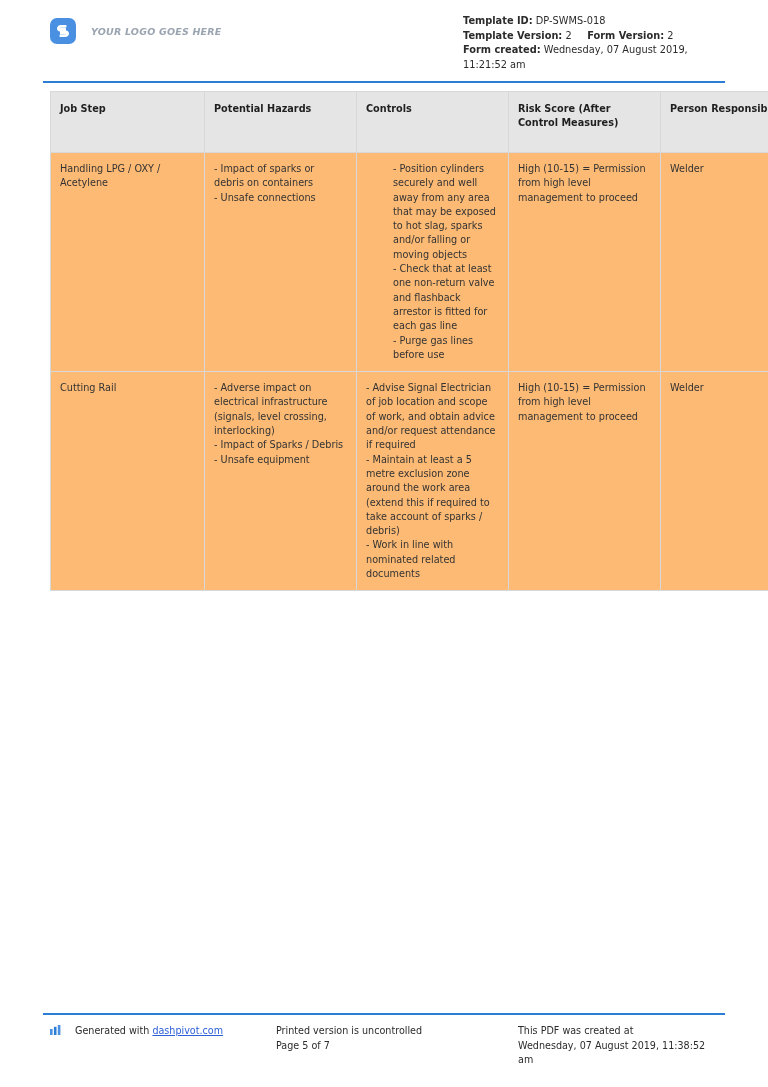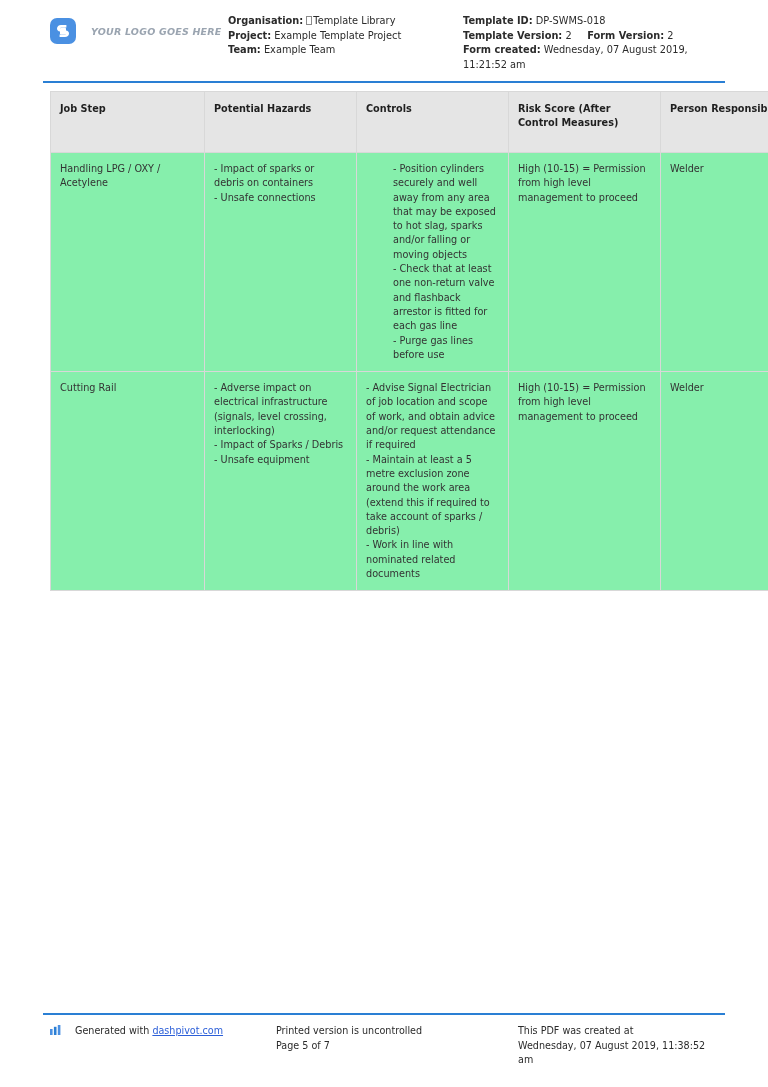--- a/index.html
+++ b/index.html
@@ -115,21 +115,21 @@
   }
   .tbl th {
     background: #e5e5e5;
     font-weight: bold;
     height: 41px;
     padding-top: 10px;
     color: #1f1f1f;
   }
   .tbl td {
     color: #333333;
-    background: #86efac;
+    background: #fdba74;
   }
   .c1 { width: 135px; }
   .c2 { width: 133px; }
   .c3 { width: 133px; }
   .c4 { width: 133px; }
   .c5 { width: 135px; }
 
   
   .footer {
     position: absolute;
@@ -165,34 +165,20 @@
           <path d="M16.4 7.0 L11.0 7.0 C8.6 7.0 7.0 8.5 7.0 10.6 C7.0 12.4 8.2 13.3 10.0 13.6
                    L10.0 10.9 C10.0 9.9 10.7 9.4 11.6 9.4 L16.4 9.4 Z" fill="#ffffff"></path>
           <path d="M9.6 19.0 L15.0 19.0 C17.4 19.0 19.0 17.5 19.0 15.4 C19.0 13.6 17.8 12.7 16.0 12.4
                    L16.0 15.1 C16.0 16.1 15.3 16.6 14.4 16.6 L9.6 16.6 Z" fill="#ffffff"></path>
           <rect x="10.0" y="9.6" width="6.0" height="6.8" rx="1.2" fill="#ffffff"></rect>
         </svg>
       </div>
       <div class="logo-text">YOUR LOGO GOES HERE</div>
     </div>
 
-    <div class="meta-col mid">
-      <div>
-        <span class="lbl">Organisation:</span>
-        <span class="tofu"></span><span>Template Library</span>
-      </div>
-      <div>
-        <span class="lbl">Project:</span>
-        <span>Example Template Project</span>
-      </div>
-      <div>
-        <span class="lbl">Team:</span>
-        <span>Example Team</span>
-      </div>
-    </div>
 
     <div class="meta-col right">
       <div>
         <span class="lbl">Template ID:</span>
         <span>DP-SWMS-018</span>
       </div>
       <div>
         <span class="lbl">Template Version:</span>
         <span>2</span>
         &nbsp;&nbsp;&nbsp;

